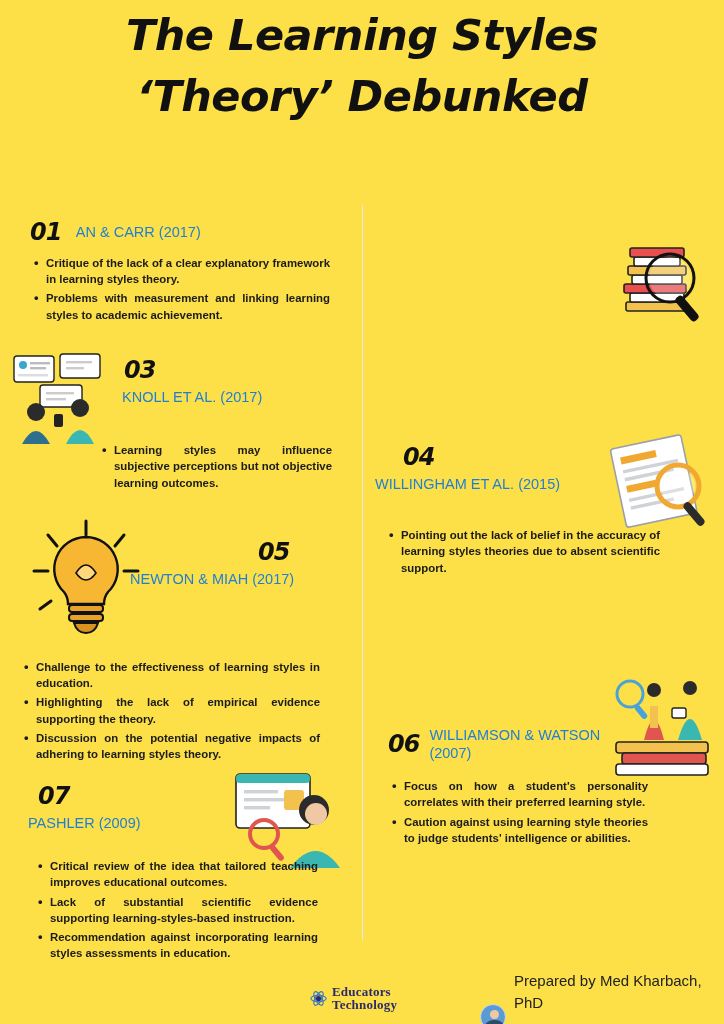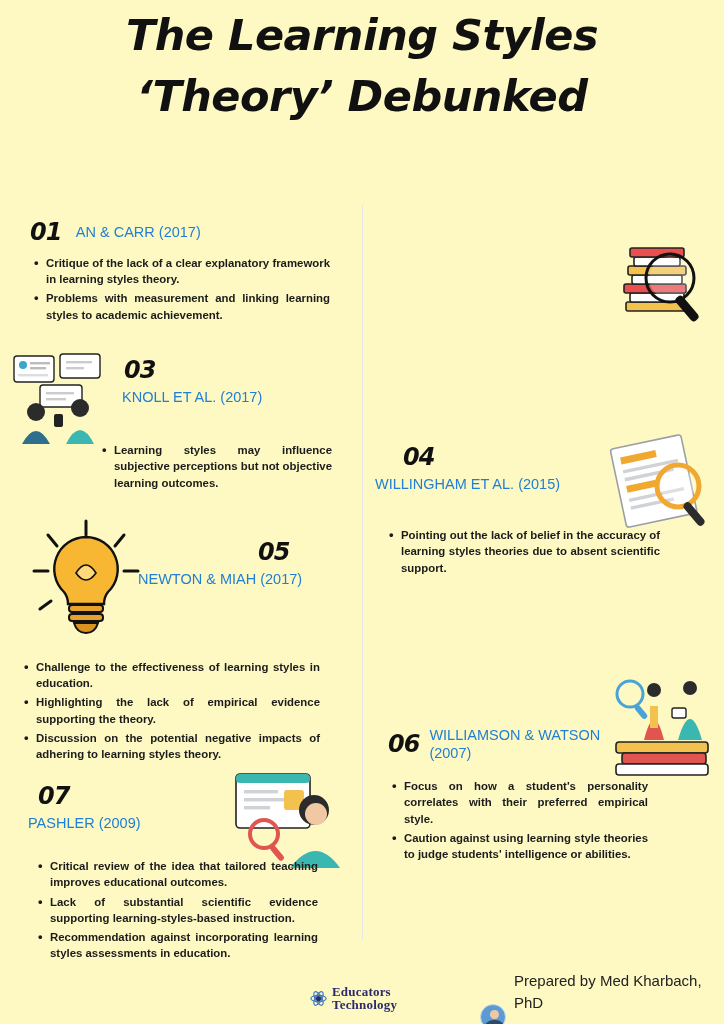--- a/index.html
+++ b/index.html
@@ -7,21 +7,21 @@
     margin: 0; padding: 0;
     width: 724px; height: 1024px;
     background: #ffffff;
     font-family: "Liberation Sans", sans-serif;
     color: #1b1b1b;
     overflow: hidden;
   }
   .page {
     position: relative;
     width: 724px; height: 1024px;
-    background: #fef9c3;
+    background: #fde047;
   }
   .divider {
     position: absolute;
     left: 362px; top: 205px;
     width: 1px; height: 735px;
     background: #e7e7e7;
   }
   
   .title-wrap {
     position: absolute;
@@ -235,21 +235,21 @@
       <path d="M52 60 q10 -16 20 0 q-10 14 -20 0 z" fill="#ffd879" stroke="#111" stroke-width="1.6"></path>
       <rect x="45" y="92" width="34" height="7" rx="3" fill="#e6a22a" stroke="#111" stroke-width="2"></rect>
       <rect x="45" y="101" width="34" height="7" rx="3" fill="#e6a22a" stroke="#111" stroke-width="2"></rect>
       <path d="M50 110 h24 q-3 10 -12 10 q-9 0 -12 -10 z" fill="#d9941f" stroke="#111" stroke-width="2"></path>
     </svg>
   </div>
 
   <div class="entry" style="left:130px; top:538px; width:250px;">
     <div>
       <span class="num num-lg" style="margin-left:128px;">05</span>
-      <span class="author author-block" style="margin-left:8px;">NEWTON &amp; MIAH (2017)</span>
+      <span class="author author-block" style="">NEWTON &amp; MIAH (2017)</span>
     </div>
   </div>
   <ul class="points" style="position:absolute; left:20px; top:650px; width:300px; padding-left:16px;">
     <li>Challenge to the effectiveness of learning styles in education.</li>
     <li>Highlighting the lack of empirical evidence supporting the theory.</li>
     <li>Discussion on the potential negative impacts of adhering to learning styles theory.</li>
   </ul>
 
   <div class="ill" style="left:610px; top:668px; width:114px; height:110px;">
     <svg width="114" height="110" viewBox="0 0 114 110" aria-hidden="true">
@@ -266,21 +266,21 @@
       <rect x="6" y="96" width="92" height="11" rx="3" fill="#ffffff" stroke="#222" stroke-width="1.6"></rect>
     </svg>
   </div>
 
   <div class="entry" style="left:388px; top:726px; width:280px;">
     <div style="display:flex; align-items:center;">
       <span class="num num-lg">06</span>
       <span class="author" style="white-space:normal; max-width:175px;">WILLIAMSON &amp; WATSON (2007)</span>
     </div>
     <ul class="points" style="margin-top:16px; padding-left:16px; width:260px;">
-      <li>Focus on how a student's personality correlates with their preferred empirical style.</li>
+      <li>Focus on how a student's personality correlates with their preferred learning style.</li>
       <li>Caution against using learning style theories to judge students' intelligence or abilities.</li>
     </ul>
   </div>
 
   <div class="ill" style="left:228px; top:770px; width:118px; height:98px;">
     <svg width="118" height="98" viewBox="0 0 118 98" aria-hidden="true">
       <rect x="8" y="4" width="74" height="54" rx="4" fill="#ffffff" stroke="#222" stroke-width="1.6"></rect>
       <rect x="8" y="4" width="74" height="9" rx="4" fill="#3ab7b0"></rect>
       <rect x="16" y="20" width="34" height="3.4" fill="#cfd3d7"></rect>
       <rect x="16" y="28" width="44" height="3.4" fill="#cfd3d7"></rect>

